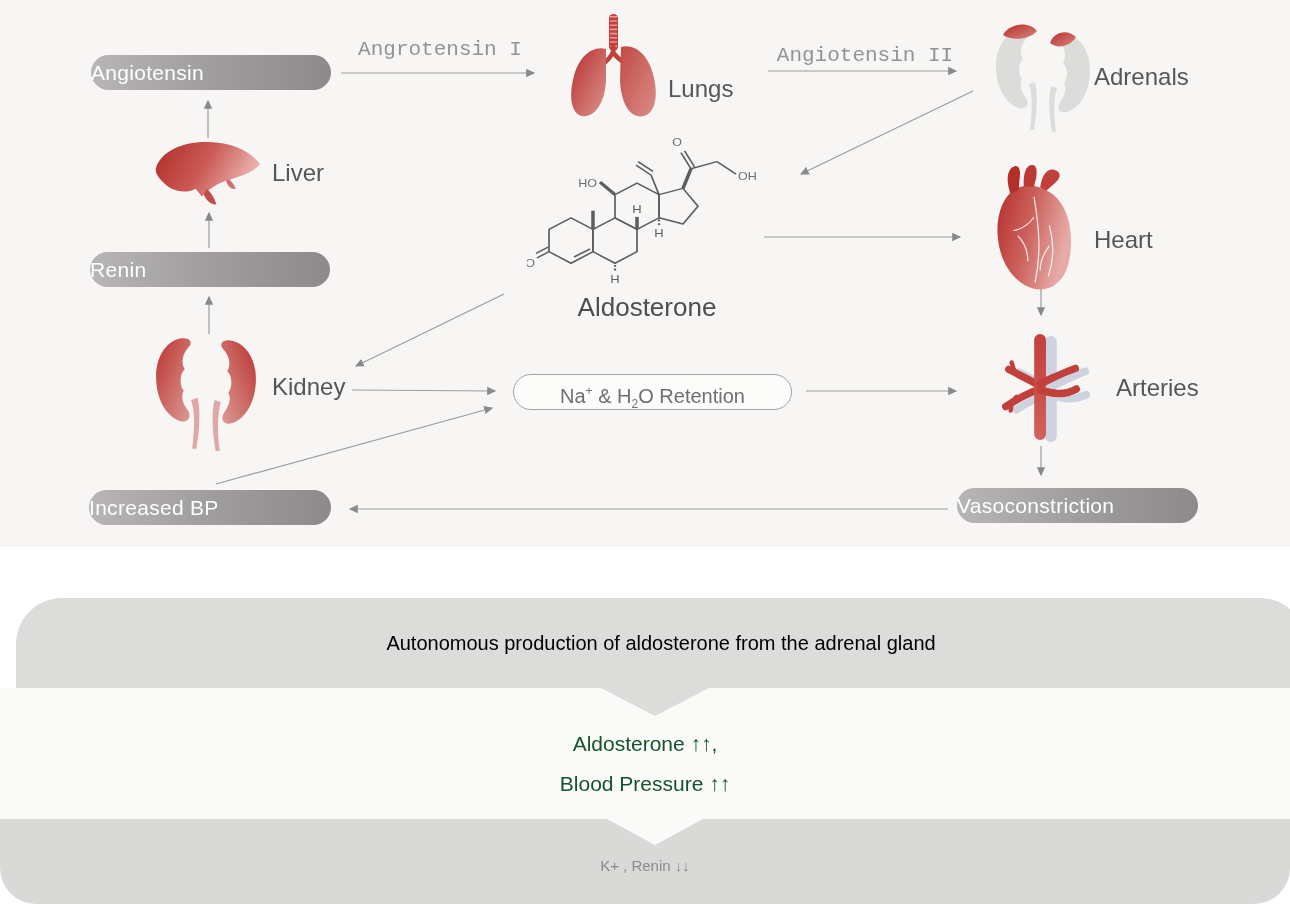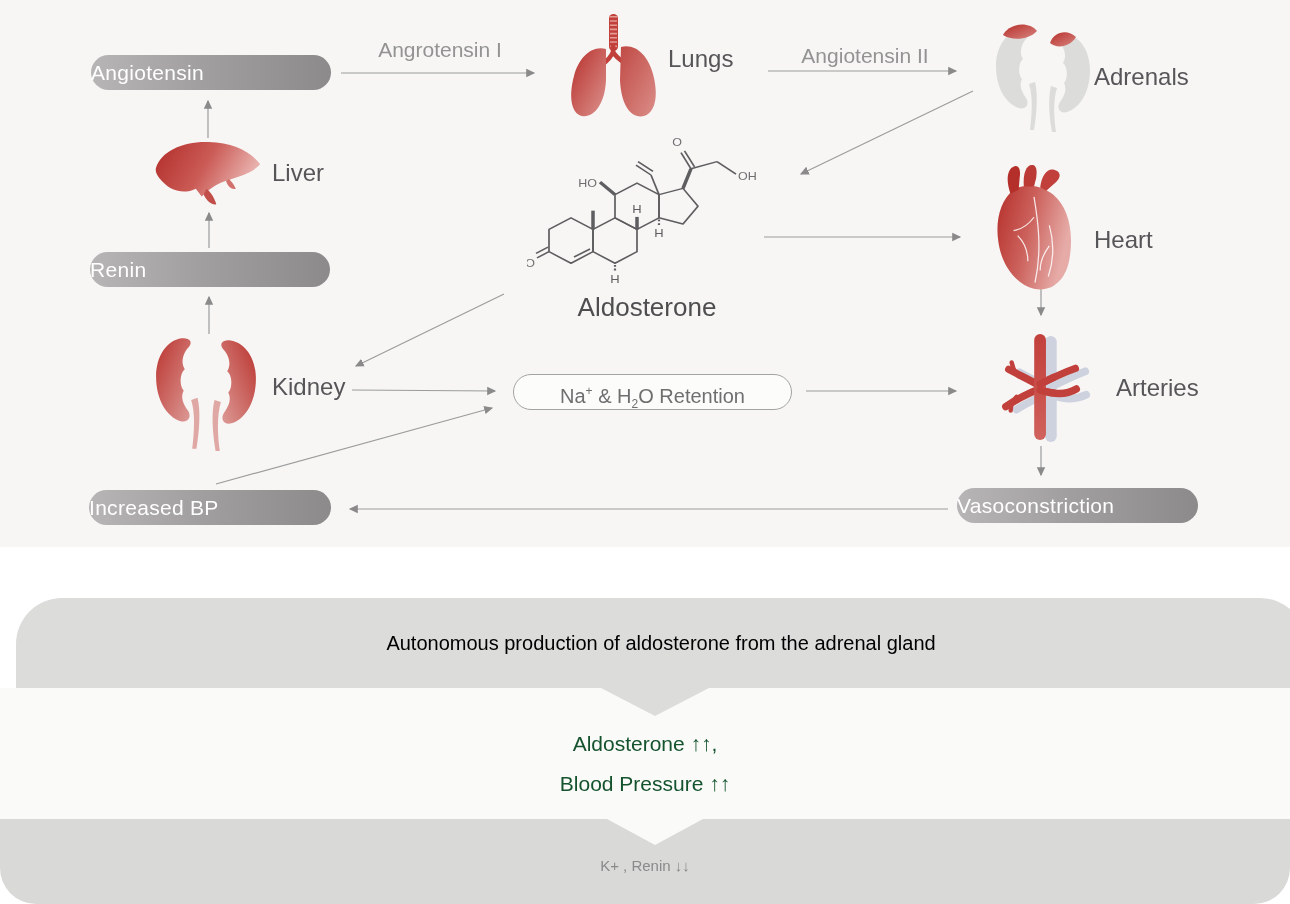--- a/index.html
+++ b/index.html
@@ -15,21 +15,21 @@
           color:#ffffff; font-size:21px; display:flex; align-items:center; justify-content:flex-start; }
   .pill span { letter-spacing:.3px; }
 
   .na-pill { position:absolute; left:513px; top:374px; width:277px; height:34px;
              border:1.5px solid #a3a3a3; border-radius:18px; background:#fcfcfb;
              color:#6f6f6f; font-size:20px; text-align:center; line-height:32px; white-space:pre; }
   .na-pill sup { font-size:12px; }
   .na-pill sub { font-size:12px; }
 
   .organ-label { position:absolute; color:#565659; font-size:24px; white-space:nowrap; }
-  .arrow-label { position:absolute; color:#939393; font-size:21px; text-align:center; white-space:nowrap; }
+  .arrow-label { position:absolute; color:#939393; font-size:21px; text-align:center; white-space:nowrap;font-family:Liberation Mono, monospace; }
   .mol-label  { position:absolute; left:527px; top:292px; width:240px; text-align:center;
                 color:#4e4e50; font-size:26px; }
 
   .icon { position:absolute; }
   svg text { font-family:"Liberation Sans", sans-serif; }
 
   
   .banner1 { position:absolute; left:16px; top:598px; width:1290px; height:90px; background:#dcdcdb;
              border-radius:46px 46px 0 0; display:flex; align-items:center; justify-content:center;
              color:#000000; font-size:20px; }
@@ -106,21 +106,21 @@
             <stop offset="0" stop-color="#c04a45"></stop>
             <stop offset="1" stop-color="#db8d88"></stop>
           </linearGradient>
       </defs>
       <rect x="46" y="2" width="9" height="37" rx="4.5" fill="#c2403b"></rect>
       <line x1="50.5" y1="4" x2="50.5" y2="37" stroke="#e39b96" stroke-width="7" stroke-dasharray="1.6,2.6"></line>
       <path d="M50,34 L50,41 M50,40 C48,45 44,49 39,53 M50,40 C53,45 57,48 62,51" stroke="#c2403b" stroke-width="4.5" fill="none" stroke-linecap="round"></path>
       <path d="M43,37 C29,33 16,45 11,64 C5,86 9,102 19,104 C31,106 42,92 43,68 Z" fill="url(#lgL)"></path>
       <path d="M58,35 C72,31 85,43 90,62 C96,84 92,101 81,104 C68,107 58,93 57,68 Z" fill="url(#lgR)"></path>
     </svg>
-    <div class="organ-label" style="left:668px;top:45px">Lungs</div>
+    <div class="organ-label" style="left:668px;top:75px">Lungs</div>
 
     <svg class="icon" style="left:993px;top:20px" width="100" height="113" viewBox="0 0 100 113">
       <defs>
         <linearGradient id="adR" x1="0" y1="0" x2="1" y2="1">
             <stop offset="0" stop-color="#b62f2b"></stop>
             <stop offset="1" stop-color="#d8847f"></stop>
           </linearGradient>
       </defs>
       <g fill="#dcdcdb">
         <path d="M27,10 C13,12 3,27 3,46 C3,68 13,84 26,88 C33,90 37,84 33,78 C28,71 26,65 29,59 C25,55 25,43 30,39 C26,33 28,24 34,18 C38,13 34,9 27,10 Z"></path>

